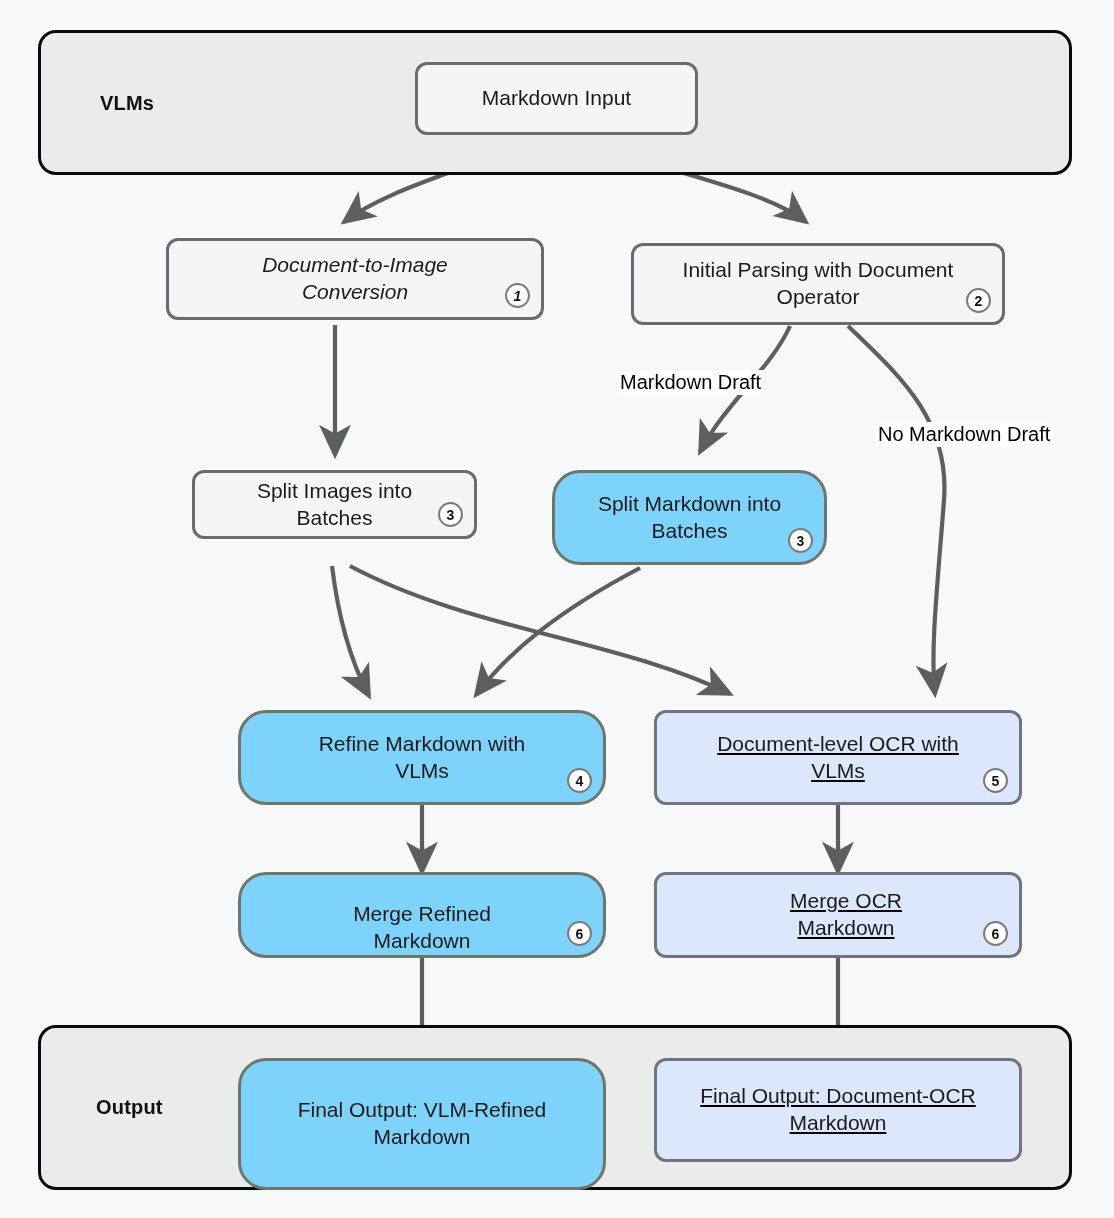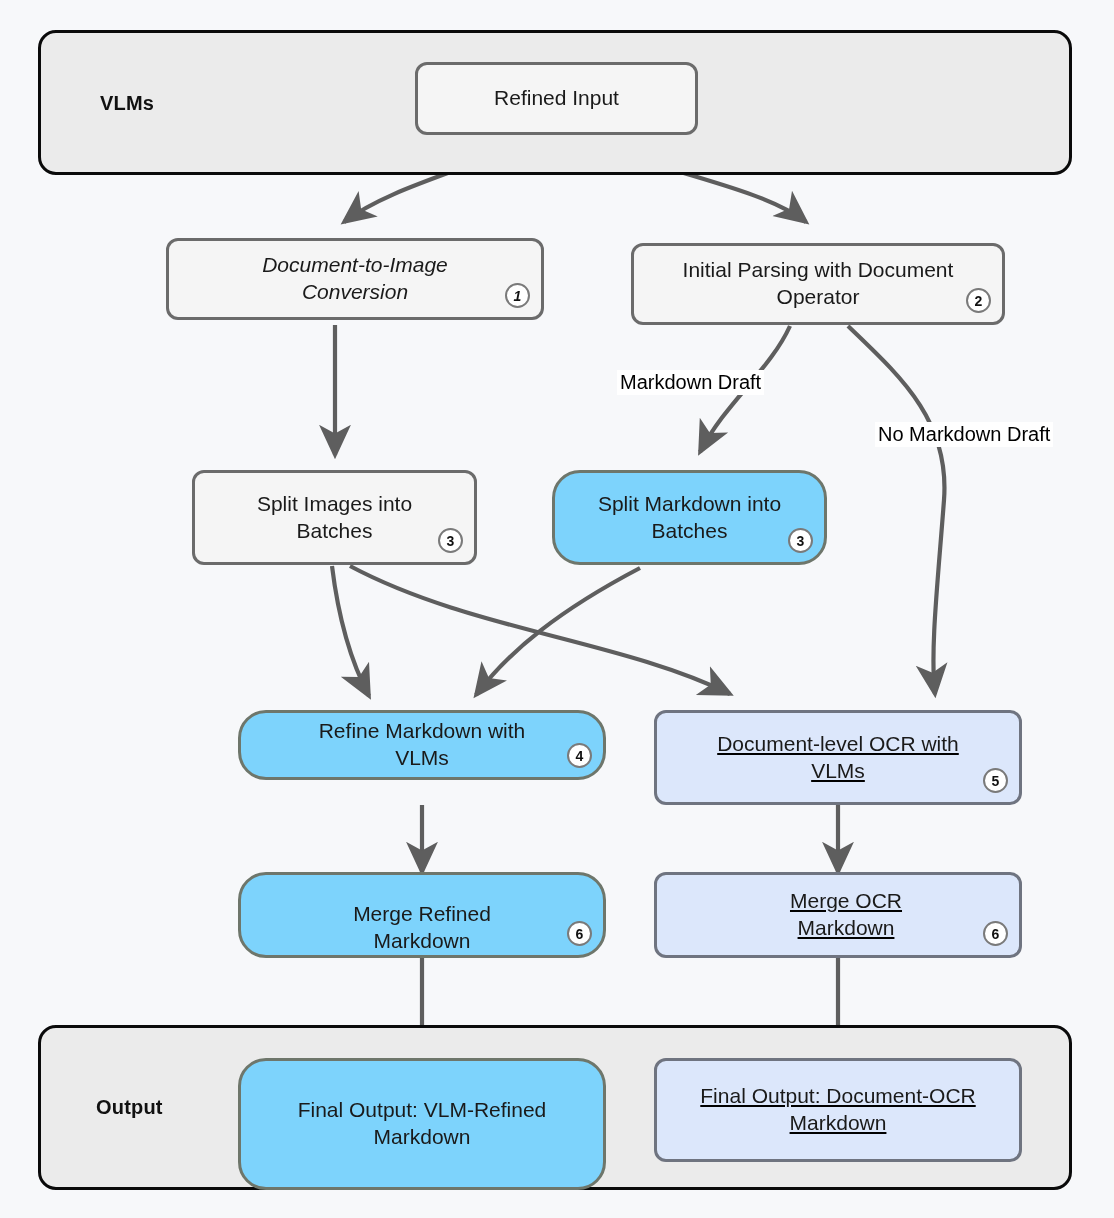--- a/index.html
+++ b/index.html
@@ -58,51 +58,51 @@
       <path d="M422,958 L422,1057"></path>
 
       <path d="M838,958 L838,1057"></path>
     </g>
   </svg>
 
   <div class="cluster" style="left:38px;top:30px;width:1034px;height:145px;"></div>
   <div class="cluster-label" style="left:100px;top:92px;">VLMs</div>
 
   <div class="node" style="left:415px;top:62px;width:283px;height:73px;">
-    <span class="lbl">Refined Input</span>
+    <span class="lbl">Markdown Input</span>
   </div>
 
   <div class="node" style="left:166px;top:238px;width:378px;height:82px;font-style:italic;">
     <span class="lbl">Document-to-Image
 Conversion</span>
     <span class="badge">1</span>
   </div>
 
   <div class="node" style="left:631px;top:243px;width:374px;height:82px;justify-content:center;">
     <span class="lbl">Initial Parsing with Document
 Operator</span>
     <span class="badge">2</span>
   </div>
 
   <div class="elabel" style="left:617px;top:370px;">Markdown Draft</div>
   <div class="elabel" style="left:875px;top:422px;">No Markdown Draft</div>
 
-  <div class="node" style="left:192px;top:470px;width:285px;height:95px;">
+  <div class="node" style="left:192px;top:470px;width:285px;height:69px;">
     <span class="lbl">Split Images into
 Batches</span>
     <span class="badge">3</span>
   </div>
 
   <div class="node green" style="left:552px;top:470px;width:275px;height:95px;">
     <span class="lbl">Split Markdown into
 Batches</span>
     <span class="badge">3</span>
   </div>
 
-  <div class="node green" style="left:238px;top:710px;width:368px;height:70px;">
+  <div class="node green" style="left:238px;top:710px;width:368px;height:95px;">
     <span class="lbl">Refine Markdown with
 VLMs</span>
     <span class="badge">4</span>
   </div>
 
   <div class="node blue" style="left:654px;top:710px;width:368px;height:95px;">
     <span class="lbl">Document-level OCR with
 VLMs</span>
     <span class="badge">5</span>
   </div>

